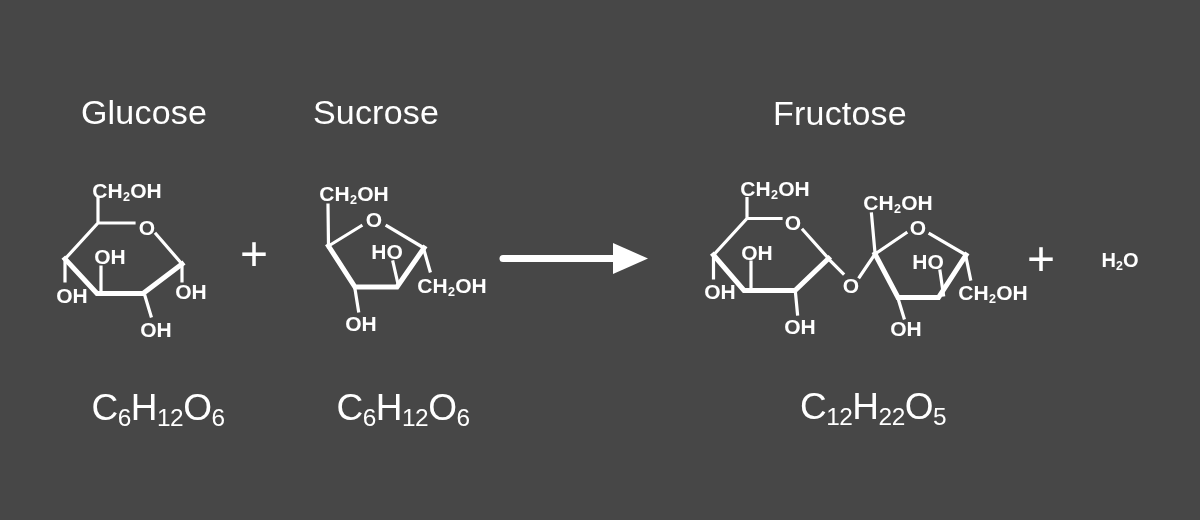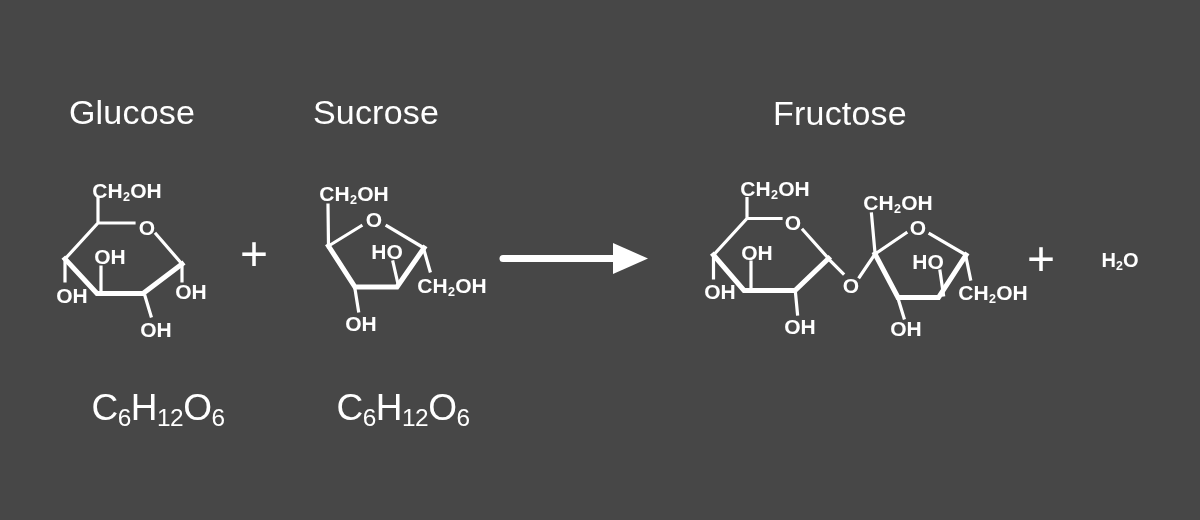--- a/index.html
+++ b/index.html
@@ -56,21 +56,21 @@
       <path stroke-width="5" d="M713.5,255 L744,290.5 L795,290.5 L828.5,258.5"></path>
     </g>
 
     <g fill="none" stroke="currentColor" stroke-linecap="square" stroke-linejoin="miter">
       <path stroke-width="3.2" d="M859.5,277 L875,254 M871.5,214 L875,253 M875,254 L906,233 M930,234 L966,255
                M940,271 L943.5,295 M966,257 L970.5,279 M898.5,300 L904,318"></path>
       <path stroke-width="5" d="M875,254 L898,297.5 L938.5,297.5 L966,255"></path>
     </g>
   </svg>
 
-  <div class="lbl title" style="left:132px; top:112px;">Glucose</div>
+  <div class="lbl title" style="left:144px; top:112px;">Glucose</div>
   <div class="lbl chem" style="left:127px; top:190px;">CH<sub>2</sub>OH</div>
   <div class="lbl chem" style="left:147px; top:227px;">O</div>
   <div class="lbl chem" style="left:110px; top:256px;">OH</div>
   <div class="lbl chem" style="left:72px; top:295px;">OH</div>
   <div class="lbl chem" style="left:191px; top:291px;">OH</div>
   <div class="lbl chem" style="left:156px; top:329px;">OH</div>
   <div class="lbl formula" style="left:130px; top:407px;">C<sub>6</sub>H<sub>12</sub>O<sub>6</sub></div>
 
   <div class="lbl plus" style="left:254px; top:254px;">+</div>
   <div class="lbl plus" style="left:1041px; top:259px;">+</div>
@@ -92,14 +92,15 @@
   <div class="lbl chem" style="left:720px; top:291px;">OH</div>
   <div class="lbl chem" style="left:800px; top:326px;">OH</div>
 
   <div class="lbl chem" style="left:851px; top:285px;">O</div>
 
   <div class="lbl chem" style="left:898px; top:202px;">CH<sub>2</sub>OH</div>
   <div class="lbl chem" style="left:918px; top:227px;">O</div>
   <div class="lbl chem" style="left:928px; top:261px;">HO</div>
   <div class="lbl chem" style="left:993px; top:292px;">CH<sub>2</sub>OH</div>
   <div class="lbl chem" style="left:906px; top:328px;">OH</div>
+  <div class="lbl formula" style="left:845px; top:406px;">C<sub>12</sub>H<sub>22</sub>O<sub>5</sub></div>
 
 </div>
 
 </body></html>

